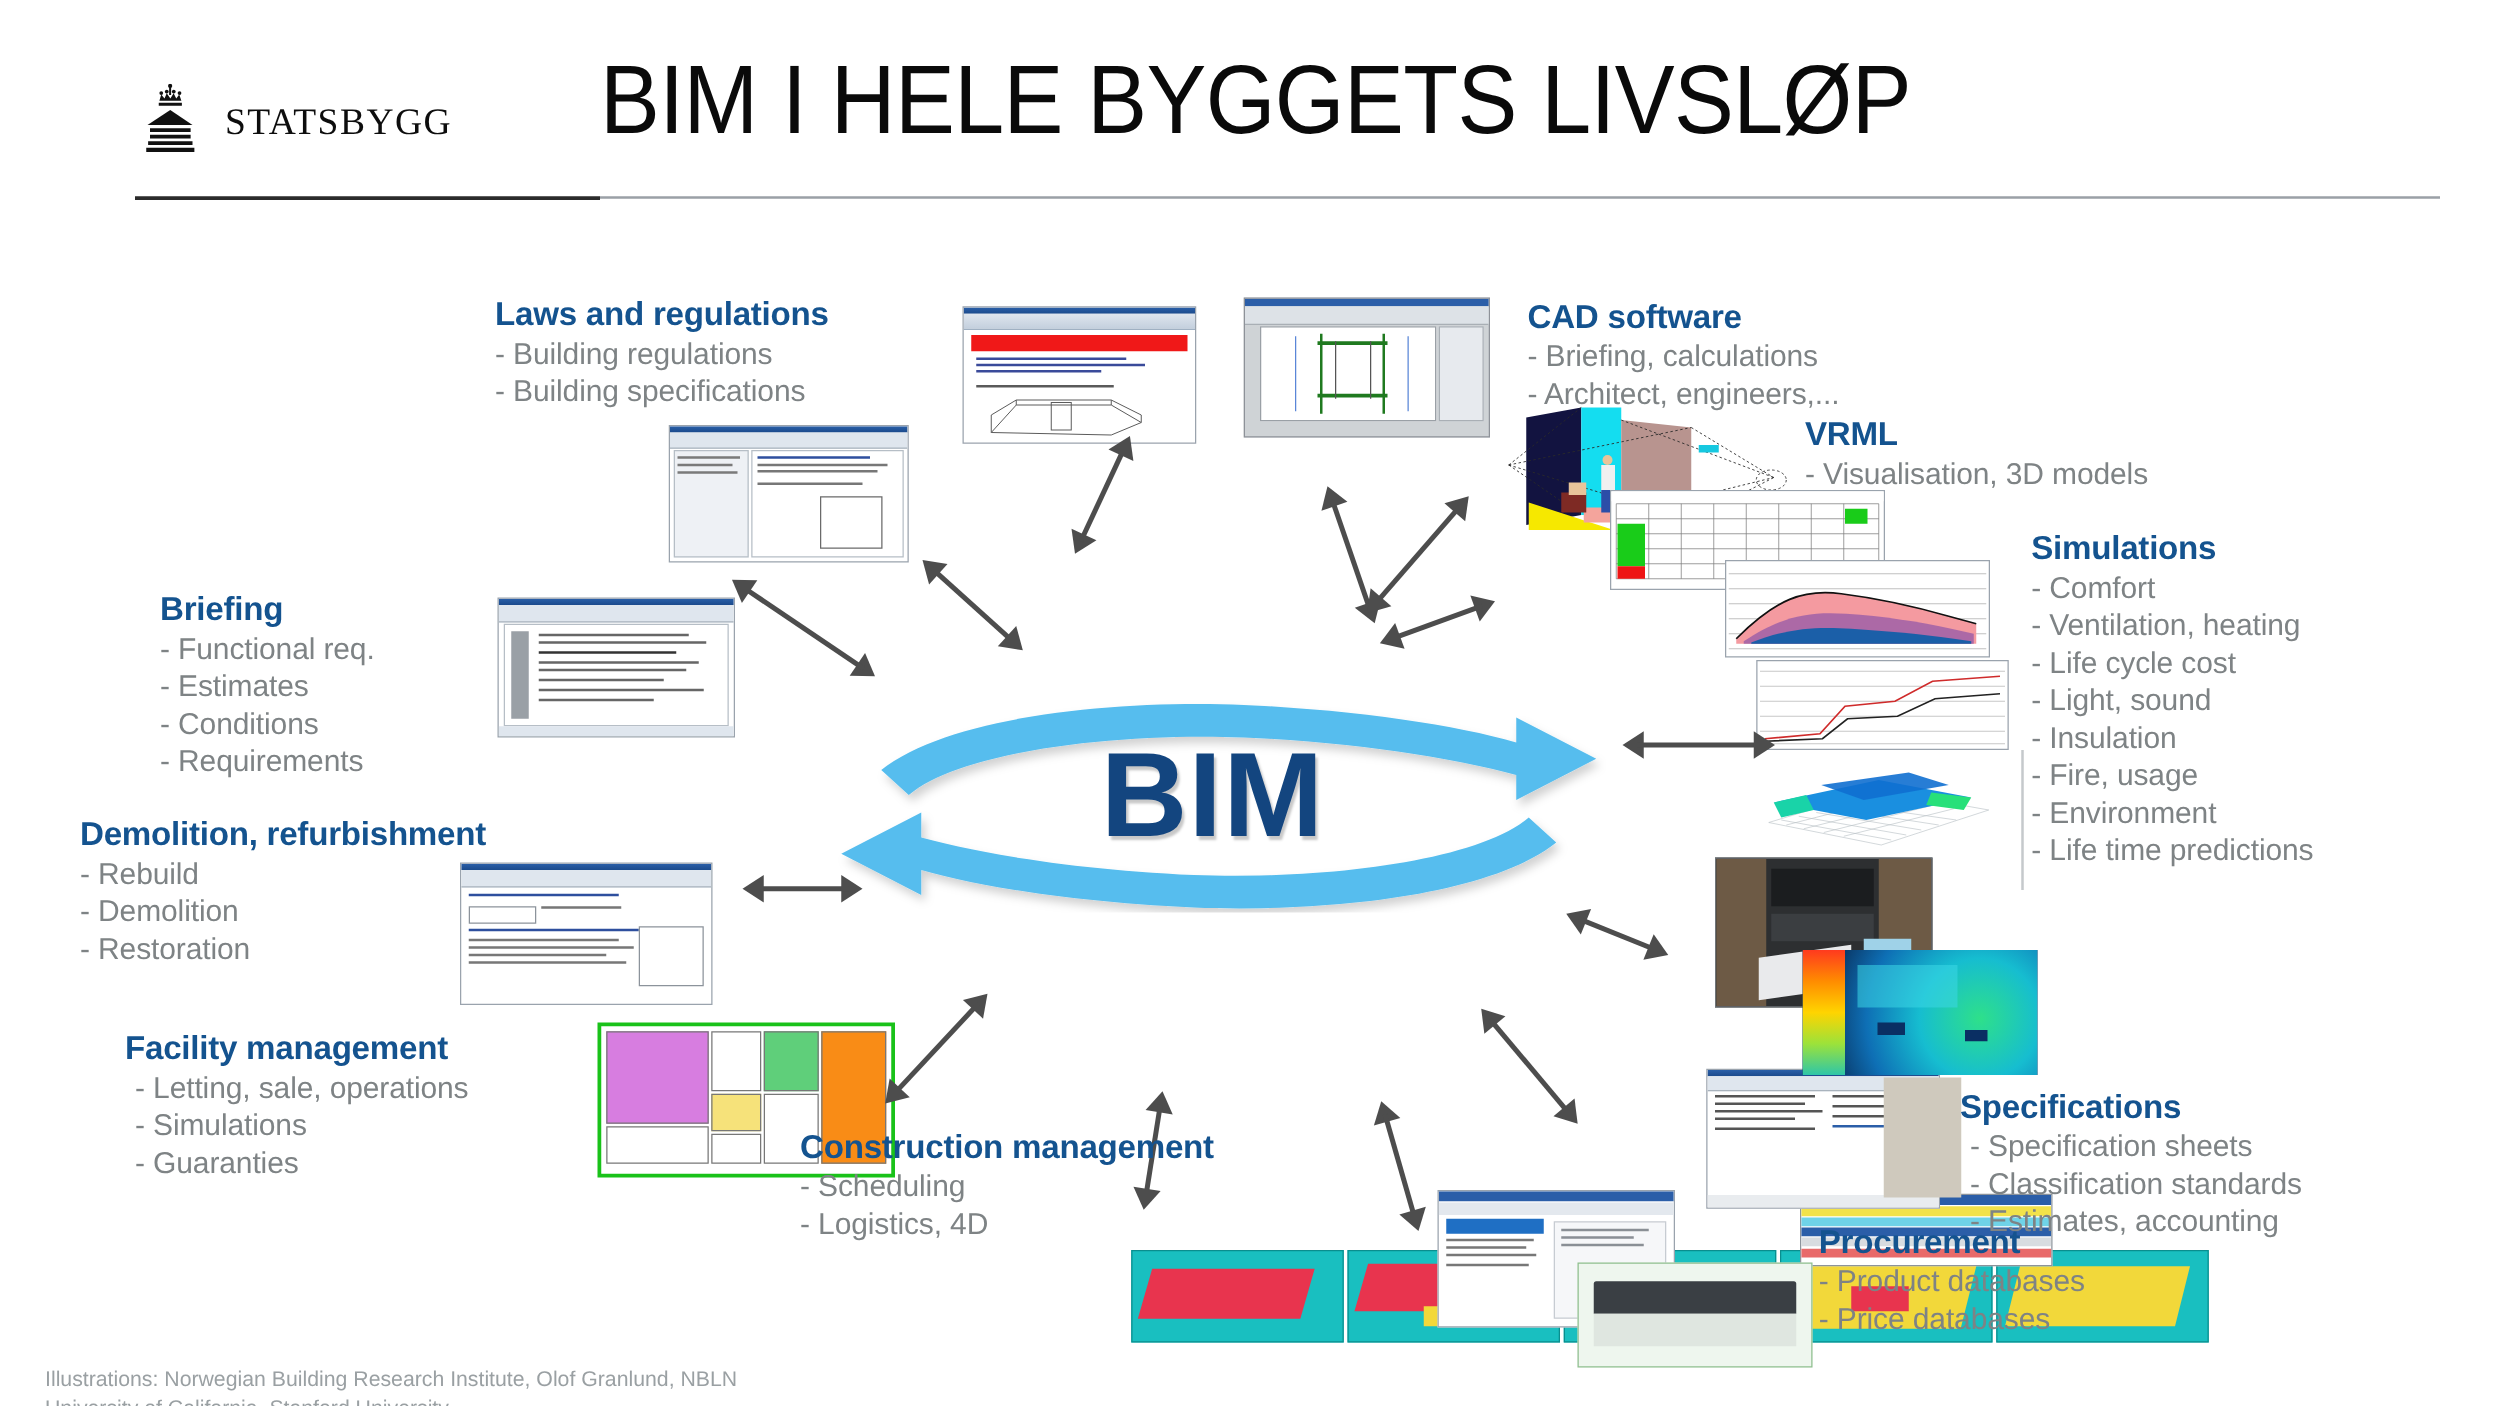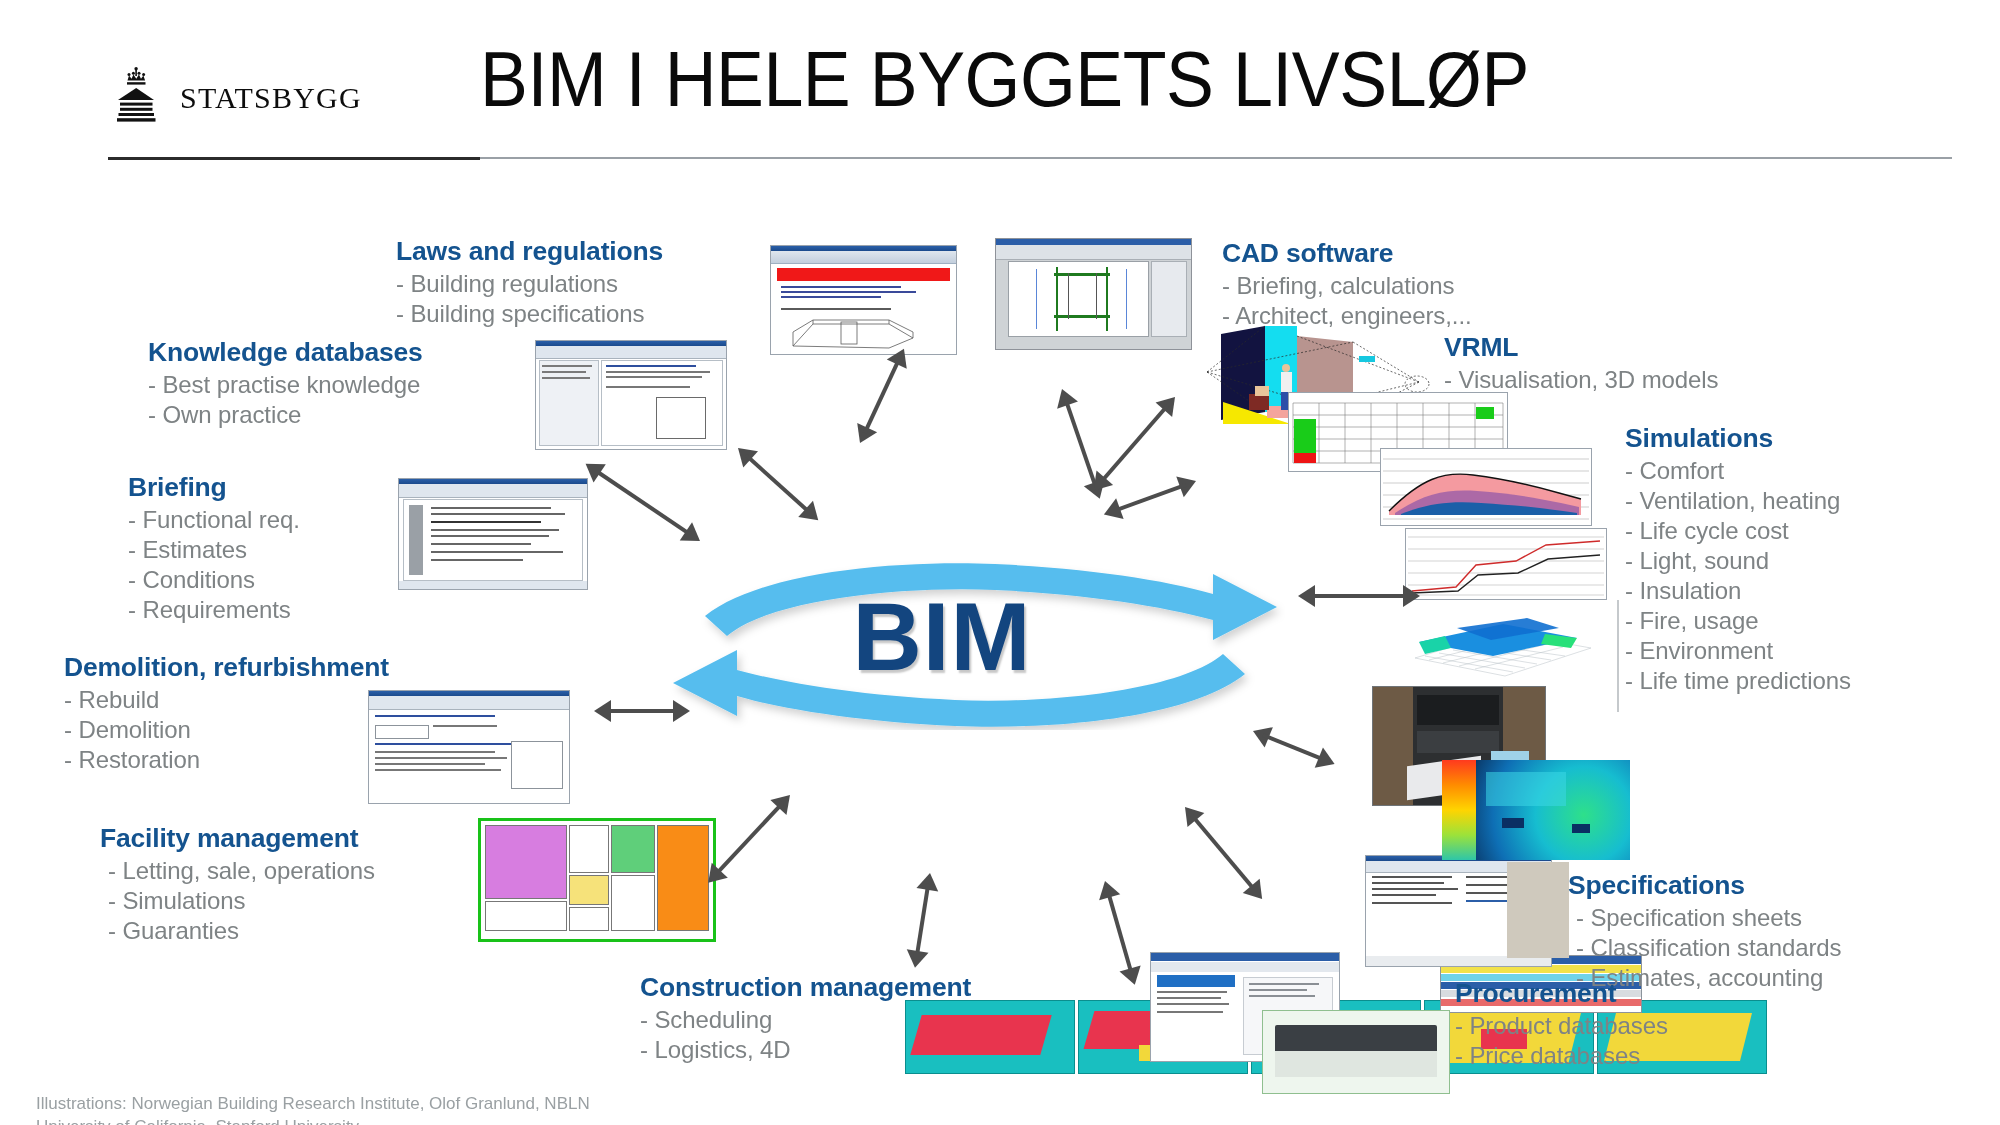--- a/index.html
+++ b/index.html
@@ -25,21 +25,21 @@
   
   .block{position:absolute;}
   .block h3{margin:0;font-size:26.5px;line-height:31px;font-weight:bold;
             color:#14538f;white-space:nowrap;letter-spacing:-0.2px;}
   .block ul{margin:2px 0 0 0;padding:0;list-style:none;}
   .block li{font-size:24px;line-height:30px;color:#7e8385;white-space:nowrap;
             letter-spacing:-0.1px;}
   .block.indent ul{margin-left:8px;}
 
   
-  .bim-wrap{position:absolute;left:662px;top:560px;width:560px;height:170px;}
+  .bim-wrap{position:absolute;left:690px;top:560px;width:560px;height:170px;}
   .bim-word{position:absolute;left:0;top:22px;width:560px;text-align:center;
             font-size:96px;line-height:110px;font-weight:bold;color:#13457f;
             letter-spacing:1px;text-shadow:2px 3px 2px rgba(0,0,0,.22);}
 
   
   .arw{position:absolute;transform-origin:0 50%;height:22px;}
   .arw .bar{position:absolute;left:11px;top:9px;height:4px;background:#4d4d4d;}
   .arw .hd{position:absolute;top:0;width:0;height:0;
            border-top:11px solid transparent;border-bottom:11px solid transparent;}
   .arw .hd.a{left:0;border-right:17px solid #4d4d4d;}
@@ -415,27 +415,20 @@
   </div>
 
   <div class="block" style="left:396px;top:236px;">
     <h3>Laws and regulations</h3>
     <ul>
       <li>- Building regulations</li>
       <li>- Building specifications</li>
     </ul>
   </div>
 
-  <div class="block" style="left:148px;top:337px;">
-    <h3>Knowledge databases</h3>
-    <ul>
-      <li>- Best practise knowledge</li>
-      <li>- Own practice</li>
-    </ul>
-  </div>
 
   <div class="block" style="left:116px;top:472px;margin-left:12px;">
     <h3>Briefing</h3>
     <ul>
       <li>- Functional req.</li>
       <li>- Estimates</li>
       <li>- Conditions</li>
       <li>- Requirements</li>
     </ul>
   </div>
@@ -451,21 +444,21 @@
 
   <div class="block indent" style="left:100px;top:823px;">
     <h3>Facility management</h3>
     <ul>
       <li>- Letting, sale, operations</li>
       <li>- Simulations</li>
       <li>- Guaranties</li>
     </ul>
   </div>
 
-  <div class="block" style="left:640px;top:972px;">
+  <div class="block" style="left:640px;top:902px;">
     <h3>Construction management</h3>
     <ul>
       <li>- Scheduling</li>
       <li>- Logistics, 4D</li>
     </ul>
   </div>
 
   <div class="block" style="left:1222px;top:238px;">
     <h3>CAD software</h3>
     <ul>

